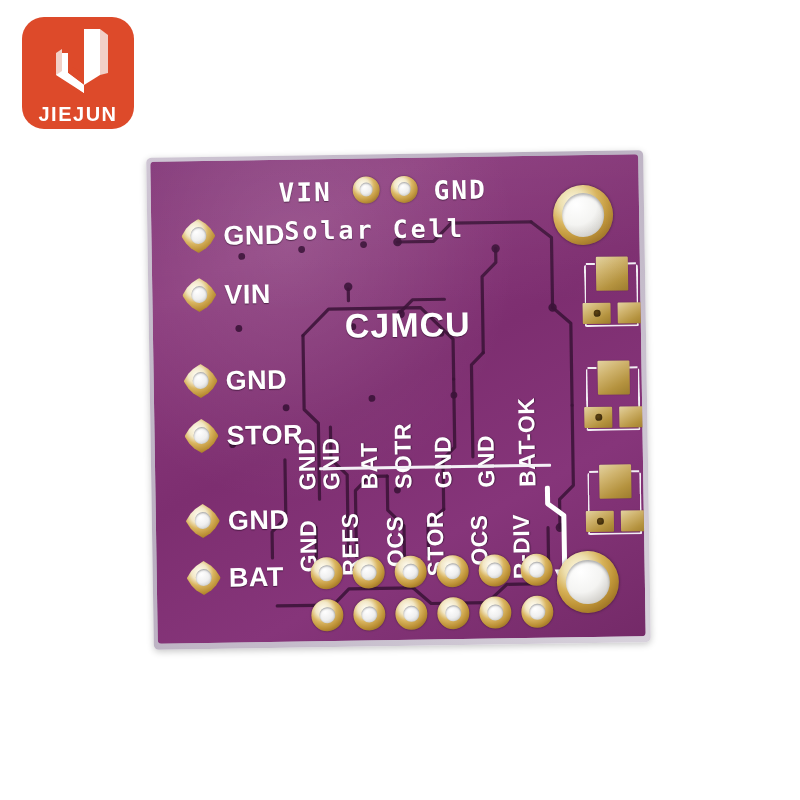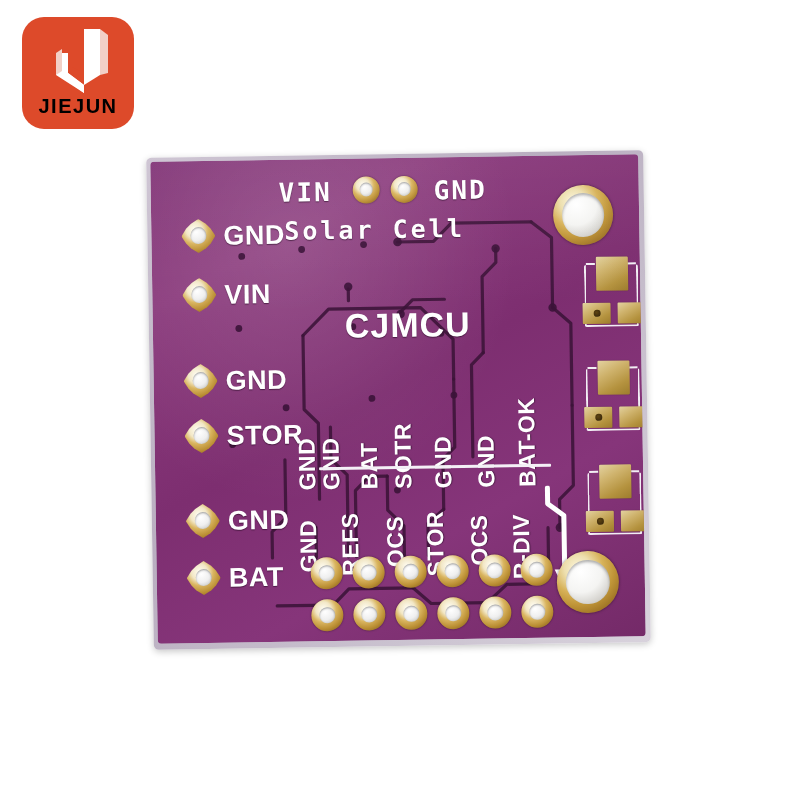--- a/index.html
+++ b/index.html
@@ -31,24 +31,24 @@
     overflow: hidden;
   }
   #logo .mark {
     position: absolute;
     left: 0; top: 6px;
     width: 112px; height: 78px;
   }
   #logo .wordmark {
     position: absolute;
     left: 0;
-    top: 78px;
+    top: 86px;
     width: 112px;
     text-align: center;
-    color: #000000;
+    color: #ffffff;
     font-family: "Liberation Sans", sans-serif;
     font-weight: 700;
     font-size: 20px;
     letter-spacing: 1.5px;
     line-height: 22px;
   }
 
   
   #board-wrap {
     position: absolute;

